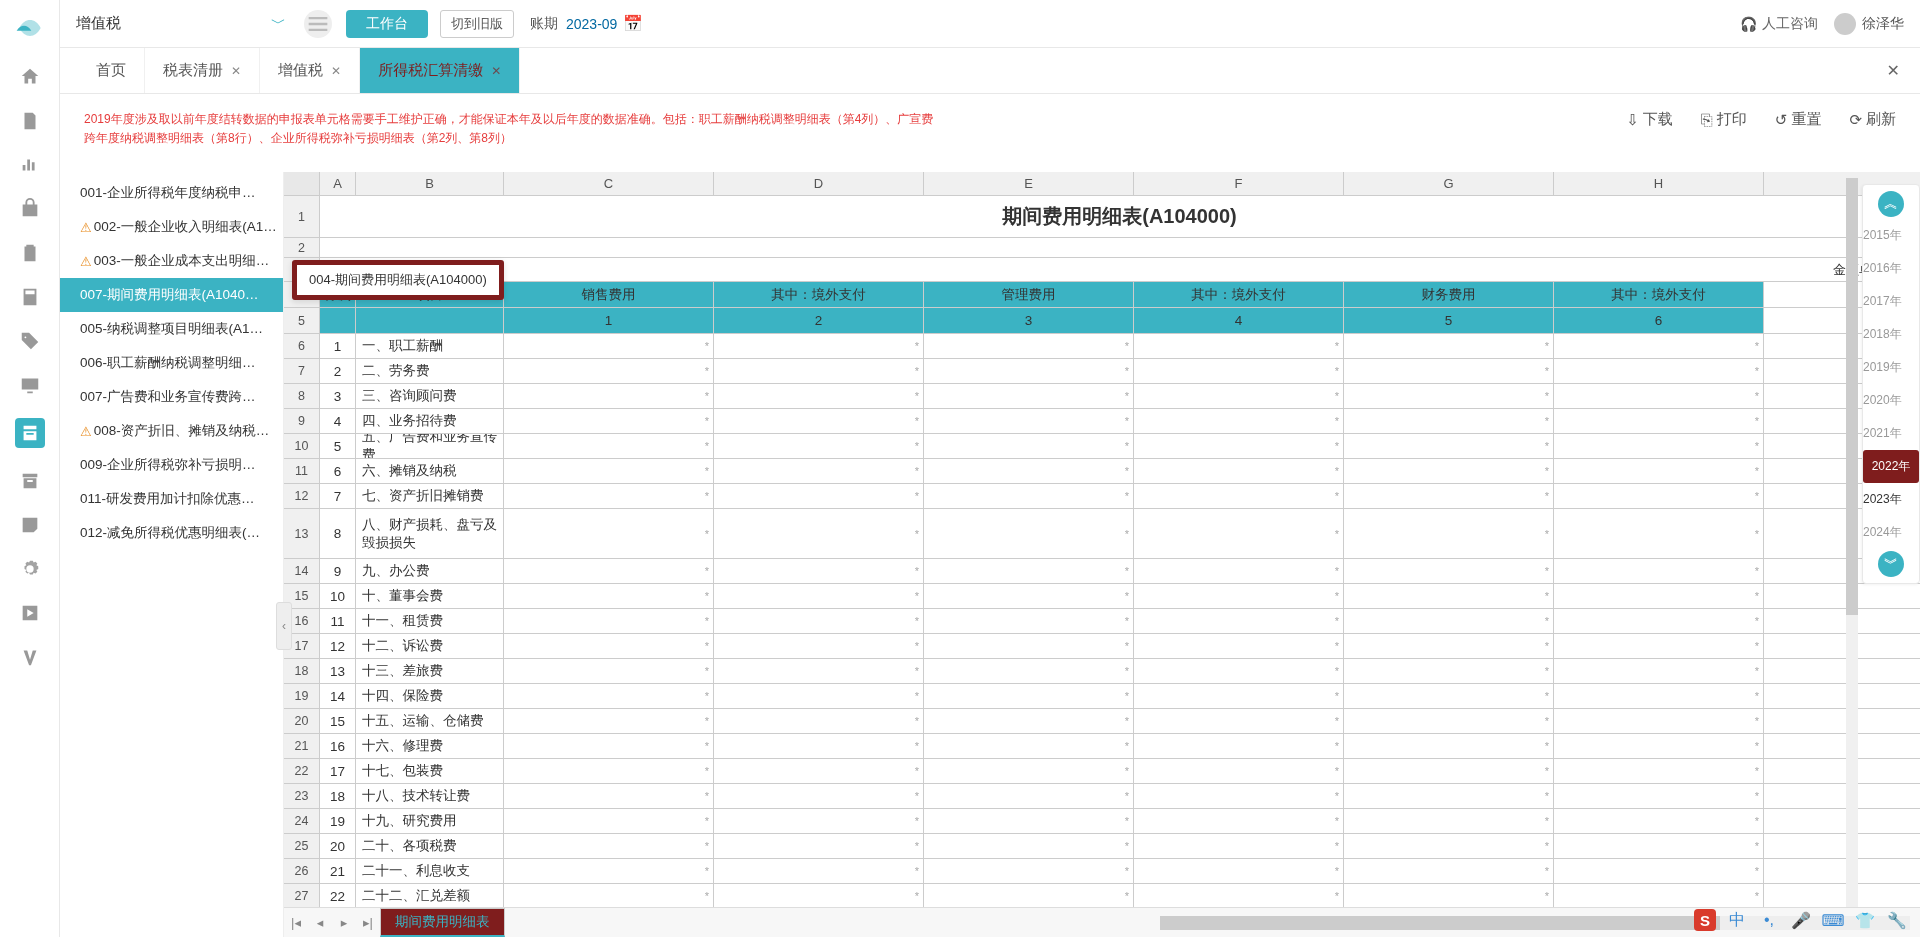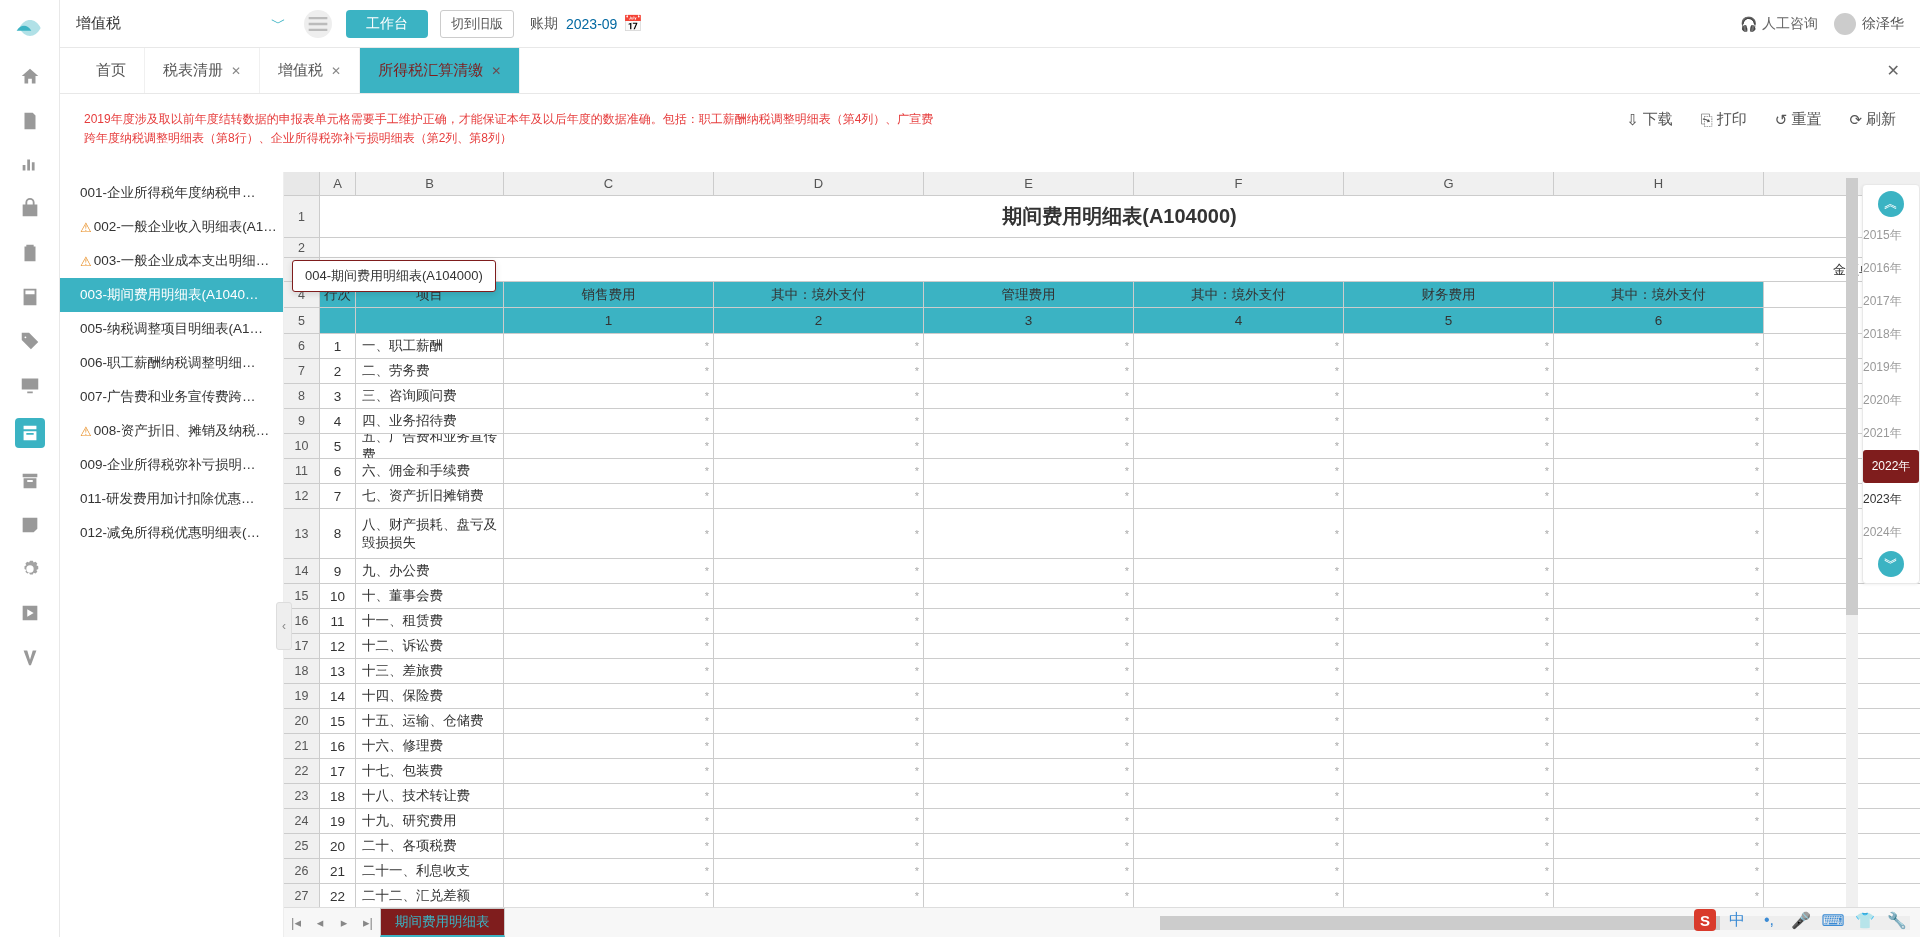--- a/index.html
+++ b/index.html
@@ -34,21 +34,21 @@
 .notice-row { display: flex; padding: 16px 24px 12px 24px; }
 .notice { color: #e63c3c; font-size: 12px; line-height: 1.6; max-width: 860px; }
 .actions { margin-left: auto; display: flex; gap: 28px; align-items: flex-start; }
 .actions .act { display: flex; align-items: center; gap: 4px; color: #555; font-size: 15px; cursor: pointer; }
 
 .work-area { position: absolute; left: 0; top: 78px; right: 0; bottom: 0; display: flex; }
 .form-list { width: 224px; border-right: 1px solid #eee; overflow: hidden; padding-top: 4px; position: relative; }
 .form-list .item { padding: 8px 12px 8px 20px; font-size: 13.5px; color: #333; white-space: nowrap; overflow: hidden; text-overflow: ellipsis; cursor: pointer; display: flex; align-items: center; gap: 2px; }
 .form-list .item.selected { background: #3bb3c3; color: #fff; }
 .form-list .item .warn { color: #e88b1e; font-size: 13px; flex-shrink:0; }
-.tooltip { position: absolute; left: 232px; top: 166px; background: #fff; border: 1px solid #7f1d1d; padding: 6px 12px; font-size: 13px; color: #333; border-radius: 3px; box-shadow: 0 2px 6px rgba(0,0,0,.12); z-index: 50; white-space: nowrap; }
+.tooltip { position: absolute; left: 232px; top: 166px; background: #fff; border: 5px solid #7f1d1d; padding: 6px 12px; font-size: 13px; color: #333; border-radius: 3px; box-shadow: 0 2px 6px rgba(0,0,0,.12); z-index: 50; white-space: nowrap; }
 .collapse-handle { position: absolute; left: 216px; top: 430px; width: 16px; height: 48px; background: #eee; border: 1px solid #ddd; border-radius: 3px; display: flex; align-items: center; justify-content: center; font-size: 12px; color: #888; cursor: pointer; z-index: 40; }
 
 .sheet-wrap { flex: 1; position: relative; overflow: hidden; }
 .col-letters { display: flex; height: 24px; background: #f0f0f0; border-bottom: 1px solid #ccc; }
 .col-letters .corner { width: 36px; border-right: 1px solid #ccc; background: #e8e8e8; }
 .col-letters .col { border-right: 1px solid #ccc; text-align: center; font-size: 13px; color: #555; line-height: 24px; }
 .colA { width: 36px; } .colB { width: 148px; } .colC { width: 210px; } .colD { width: 210px; } .colE { width: 210px; } .colF { width: 210px; } .colG { width: 210px; } .colH { width: 210px; }
 
 .sheet-body { position: absolute; left: 0; top: 24px; right: 0; bottom: 30px; overflow: hidden; }
 .row { display: flex; border-bottom: 1px solid #ccc; }
@@ -248,21 +248,21 @@
         </div>
         <div class="item">
           <span class="warn">⚠</span>
           <span>002-一般企业收入明细表(A1…</span>
         </div>
         <div class="item">
           <span class="warn">⚠</span>
           <span>003-一般企业成本支出明细…</span>
         </div>
         <div class="item selected">
-          <span>003-期间费用明细表(A1040…</span>
+          <span>007-期间费用明细表(A1040…</span>
         </div>
         <div class="item">
           <span>005-纳税调整项目明细表(A1…</span>
         </div>
         <div class="item">
           <span>006-职工薪酬纳税调整明细…</span>
         </div>
         <div class="item">
           <span>007-广告费和业务宣传费跨…</span>
         </div>
@@ -382,21 +382,21 @@
               <div class="cell cd">*</div>
               <div class="cell cd">*</div>
               <div class="cell cd">*</div>
               <div class="cell cd">*</div>
               <div class="cell cd">*</div>
               <div class="cell cd">*</div>
             </div>
             <div class="row data-row">
               <div class="rn">11</div>
               <div class="cell ca">6</div>
-              <div class="cell cb">六、佣金和手续费</div>
+              <div class="cell cb">六、摊销及纳税</div>
               <div class="cell cd">*</div>
               <div class="cell cd">*</div>
               <div class="cell cd">*</div>
               <div class="cell cd">*</div>
               <div class="cell cd">*</div>
               <div class="cell cd">*</div>
             </div>
             <div class="row data-row">
               <div class="rn">12</div>
               <div class="cell ca">7</div>

